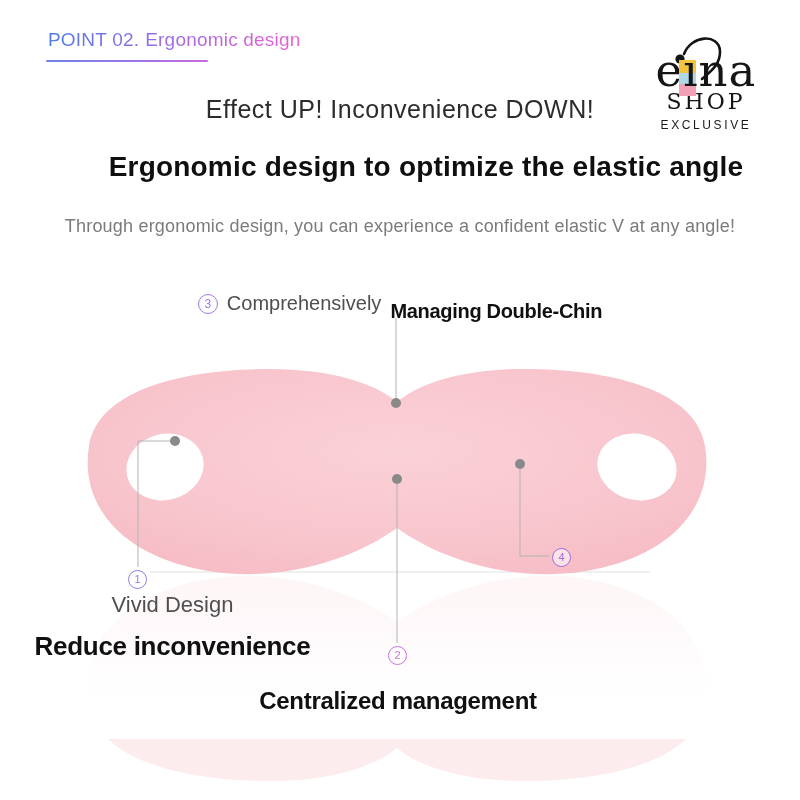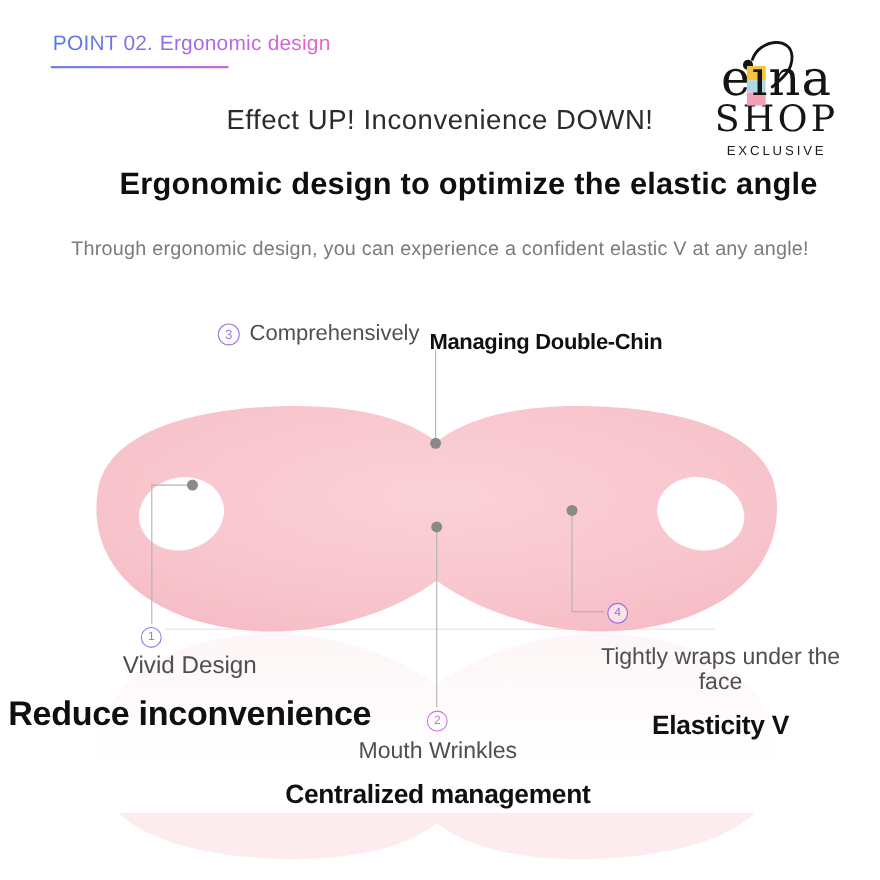--- a/index.html
+++ b/index.html
@@ -20,21 +20,21 @@
   
   .logo{position:absolute;top:16px;right:20px;width:148px;text-align:center;color:#151515;z-index:3;margin-top:32px;}
   .logo-line1{position:relative;display:inline-block;font-family:"DejaVu Serif",serif;
       font-size:45px;line-height:1;letter-spacing:1px;}
   .logo-i{position:relative;display:inline-block;z-index:1;}
   .logo-i .blk{position:absolute;left:-4px;width:17px;z-index:-1;}
   .blk-yellow{top:12px;height:13px;background:#f2c53d;}
   .blk-blue{top:25px;height:11px;background:#aed7e8;}
   .blk-pink{top:36px;height:12px;background:#f2a0b5;}
   .logo-swirl{position:absolute;left:16px;top:-15px;width:58px;height:48px;}
-  .logo-line2{font-family:"DejaVu Serif",serif;font-size:33px;letter-spacing:3px;
+  .logo-line2{font-family:"DejaVu Serif",serif;font-size:22px;letter-spacing:3px;
       margin-top:-3px;line-height:1.1;}
   .logo-line3{font-size:12px;letter-spacing:2.6px;margin-top:4px;color:#1b1b1b;}
 
   
   .h1{position:absolute;top:95px;left:0;width:100%;text-align:center;
       font-size:25px;font-weight:400;color:#2c2c2c;letter-spacing:.5px;}
   .h2{position:absolute;top:151px;left:0;width:100%;text-align:center;
       font-size:28px;font-weight:800;color:#0f0f0f;letter-spacing:.2px;margin-left:26px;}
   .desc{position:absolute;top:216px;left:0;width:100%;text-align:center;
       font-size:18px;color:#7b7b7b;letter-spacing:.2px;}
@@ -52,21 +52,21 @@
   .badge{position:absolute;z-index:2;width:19px;height:19px;font-size:11px;}
   .badge-1{left:128px;top:570px;border-color:#8a82ea;color:#8a82ea;}
   .badge-2{left:388px;top:646px;border-color:#cb72df;color:#cb72df;}
   .badge-4{left:552px;top:548px;border-color:#9c6ce0;color:#9c6ce0;}
 
   .label{position:absolute;text-align:center;z-index:2;}
   .label .plain{display:block;font-size:21px;line-height:1.05;}
   .label .boldtxt{display:block;font-size:24px;line-height:1.08;}
   .label-1{left:0;top:593px;width:345px;}
   .label-1 .plain{font-size:22px;}
-  .label-1 .boldtxt{font-size:31px;}
+  .label-1 .boldtxt{font-size:26px;}
   .label-2{left:228px;top:672px;width:340px;}
   .label-4{left:540px;top:587px;width:230px;}
 
   .figure{position:absolute;left:0;top:0;z-index:1;}
 </style>
 </head>
 <body>
 
 <div class="page">
 
@@ -136,21 +136,16 @@
 
   <span class="num-circle badge badge-1">1</span>
   <span class="num-circle badge badge-2">2</span>
   <span class="num-circle badge badge-4">4</span>
 
   <div class="label label-1">
     <span class="plain">Vivid Design</span>
     <span class="boldtxt">Reduce inconvenience</span>
   </div>
   <div class="label label-2">
-    <span class="plain">Mouth Wrinkles</span>
     <span class="boldtxt">Centralized management</span>
-  </div>
-  <div class="label label-4">
-    <span class="plain">Tightly wraps under the face</span>
-    <span class="boldtxt">Elasticity V</span>
   </div>
 
 </div>
 
 </body></html>

